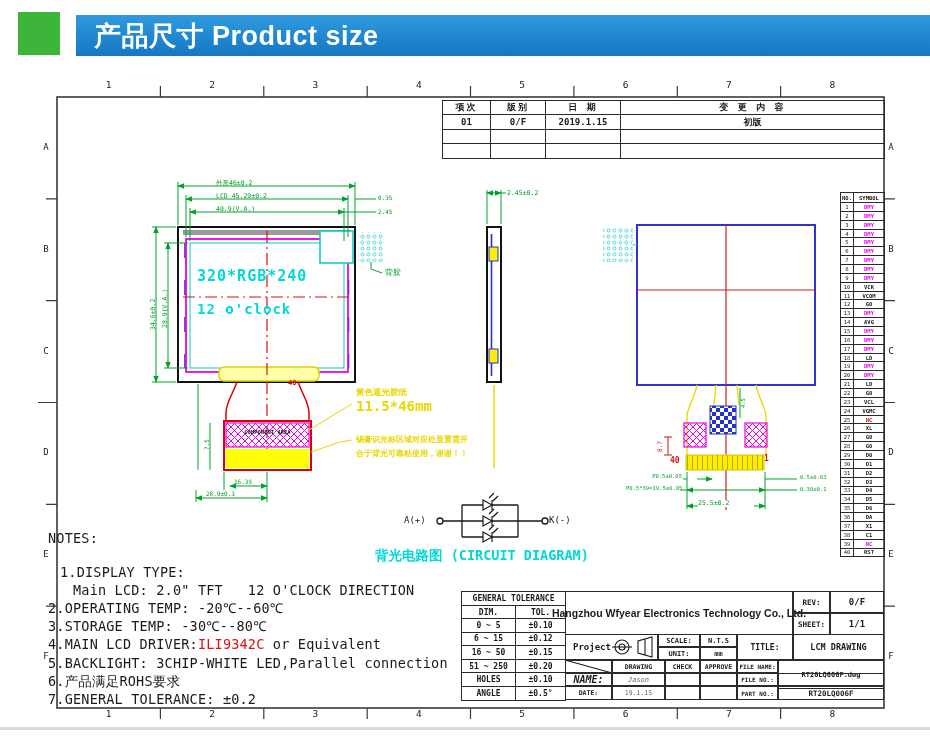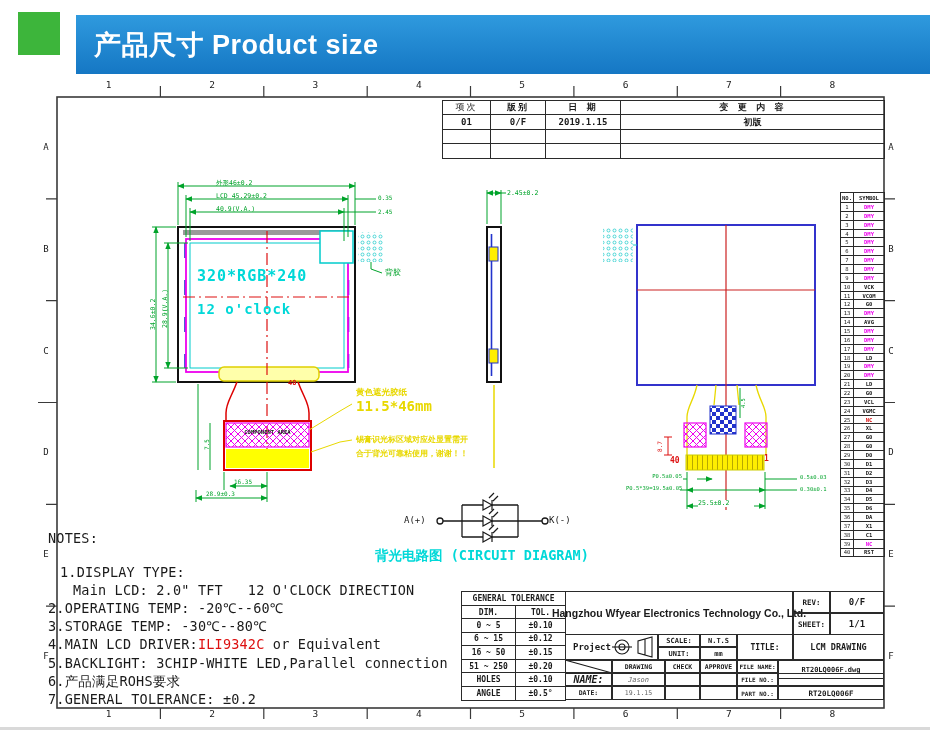--- a/index.html
+++ b/index.html
@@ -1,20 +1,20 @@
 <!DOCTYPE html>
 <html><head>
 <meta charset="utf-8">
 <style>
   html,body{margin:0;padding:0;background:#fff;}
   .screen{position:relative;width:930px;height:745px;background:#fff;overflow:hidden;
           font-family:"DejaVu Sans Mono", monospace;}
   
   .logo{position:absolute;left:18px;top:12px;width:42px;height:43px;background:#3db53b;}
-  .hbar{position:absolute;left:76px;top:15px;width:854px;height:59px;
+  .hbar{position:absolute;left:76px;top:15px;width:854px;height:41px;
         background:linear-gradient(#2f9ade,#1577c4);display:flex;align-items:center;}
   .htitle{color:#fff;font-family:"Liberation Sans",sans-serif;font-weight:bold;
           font-size:27px;padding-left:18px;letter-spacing:0.5px;white-space:nowrap;}
   
   .t{position:absolute;white-space:nowrap;line-height:1;color:#1a1a1a;z-index:3;}
   .g{color:#00a32a;} .y{color:#e8d800;} .r{color:#dd1111;} .c{color:#00d8d8;}
   .rot{transform:rotate(-90deg);transform-origin:left top;}
   .ctr{}
   svg.sheet{position:absolute;left:0;top:0;z-index:2;}
   
@@ -232,21 +232,21 @@
 
 <table class="tb" id="rev-table" style="left:442px;top:100px;width:442px;height:58px;font-size:9px;">
       <colgroup>
         <col style="width:48px">
         <col style="width:55px">
         <col style="width:75px">
         <col style="width:264px">
       </colgroup>
       <tbody>
         <tr style="height:14px">
-          <td style="font-weight:normal;letter-spacing:2px;">项次</td>
+          <td style="font-weight:bold;letter-spacing:2px;">项次</td>
           <td style="font-weight:bold;letter-spacing:2px;">版别</td>
           <td style="font-weight:bold;letter-spacing:2px;">日 期</td>
           <td style="font-weight:bold;letter-spacing:2px;">变 更 内 容</td>
         </tr>
         <tr style="height:15px">
           <td style="font-weight:bold;">01</td>
           <td style="font-weight:bold;">0/F</td>
           <td style="font-weight:bold;">2019.1.15</td>
           <td style="font-weight:bold;">初版</td>
         </tr>
@@ -490,21 +490,21 @@
 <div class="cell" style="left:700px;top:634px;width:37px;height:13px;font-size:7px;font-weight:bold;">N.T.S</div>
 <div class="cell" style="left:658px;top:647px;width:42px;height:13px;font-size:7px;font-weight:bold;">UNIT:</div>
 <div class="cell" style="left:700px;top:647px;width:37px;height:13px;font-size:7px;font-weight:bold;">mm</div>
 <div class="cell" style="left:737px;top:634px;width:56px;height:26px;font-size:8px;font-weight:bold;">TITLE:</div>
 <div class="cell" style="left:793px;top:634px;width:91px;height:26px;font-size:8.5px;font-weight:bold;">LCM DRAWING</div>
 <div class="cell" style="left:565px;top:660px;width:47px;height:13px;"></div>
 <div class="cell" style="left:612px;top:660px;width:53px;height:13px;font-size:6.5px;font-weight:bold;">DRAWING</div>
 <div class="cell" style="left:665px;top:660px;width:35px;height:13px;font-size:6.5px;font-weight:bold;">CHECK</div>
 <div class="cell" style="left:700px;top:660px;width:37px;height:13px;font-size:6.5px;font-weight:bold;">APPROVE</div>
 <div class="cell" style="left:737px;top:660px;width:41px;height:13px;font-size:6px;font-weight:bold;">FILE NAME:</div>
-<div class="cell" style="left:778px;top:660px;width:106px;height:19px;font-size:7px;font-weight:bold;">RT20LQ006F.dwg</div>
+<div class="cell" style="left:778px;top:660px;width:106px;height:29px;font-size:7px;font-weight:bold;">RT20LQ006F.dwg</div>
 <div class="cell" style="left:565px;top:673px;width:47px;height:13px;font-size:10px;font-weight:bold;font-style:italic;">NAME:</div>
 <div class="cell" style="left:612px;top:673px;width:53px;height:13px;font-size:7px;color:#666;font-style:italic;">Jason</div>
 <div class="cell" style="left:665px;top:673px;width:35px;height:13px;"></div>
 <div class="cell" style="left:700px;top:673px;width:37px;height:13px;"></div>
 <div class="cell" style="left:737px;top:673px;width:41px;height:13px;font-size:6px;font-weight:bold;">FILE NO.:</div>
 <div class="cell" style="left:778px;top:673px;width:106px;height:13px;font-size:7px;"></div>
 <div class="cell" style="left:565px;top:686px;width:47px;height:14px;font-size:6.5px;font-weight:bold;">DATE:</div>
 <div class="cell" style="left:612px;top:686px;width:53px;height:14px;font-size:6.5px;color:#666;">19.1.15</div>
 <div class="cell" style="left:665px;top:686px;width:35px;height:14px;"></div>
 <div class="cell" style="left:700px;top:686px;width:37px;height:14px;"></div>

